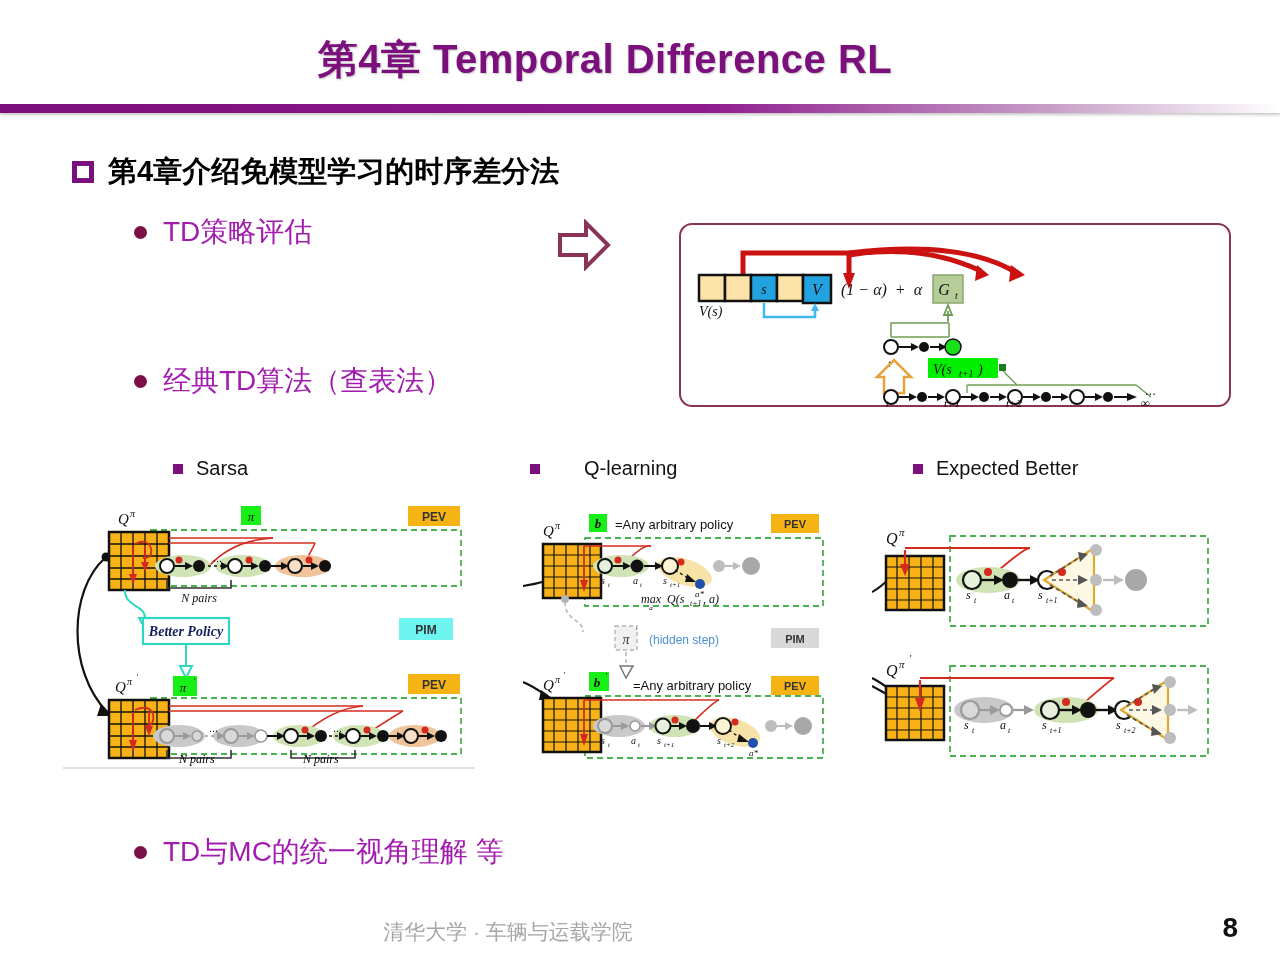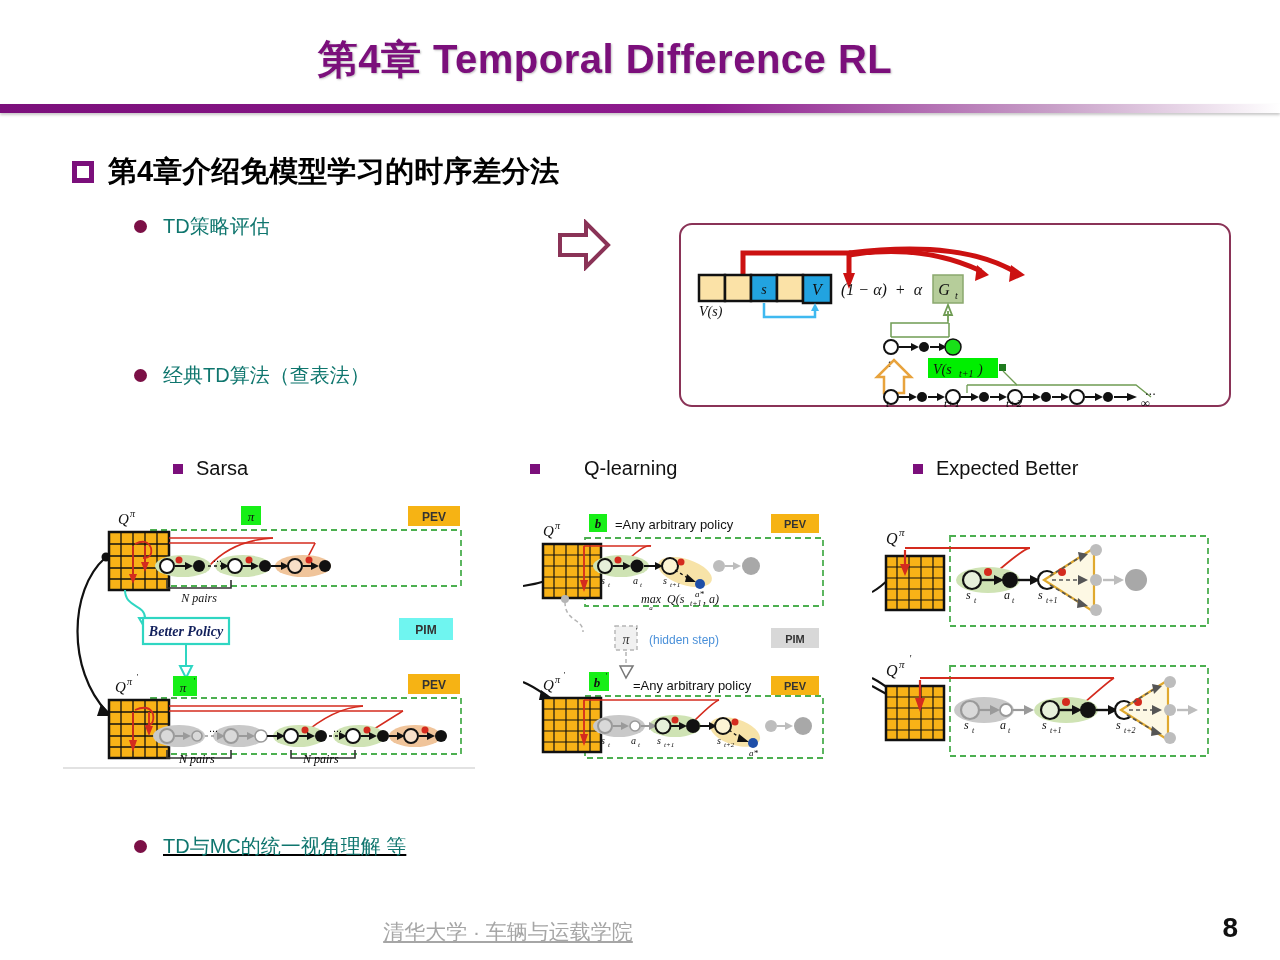--- a/index.html
+++ b/index.html
@@ -32,24 +32,24 @@
   }
   .sq-bullet::after{
     content:"";position:absolute;left:5px;top:5px;width:12px;height:12px;background:#fff;
   }
   #l1-text{font-size:29px;font-weight:bold;color:#000;}
   
   .l2-row{position:absolute;display:flex;align-items:center;gap:16px;}
   .dot-bullet{
     width:13px;height:13px;border-radius:50%;background:#7B1046;flex:none;
   }
-  .l2-text{font-size:20px;color:#0f766e;}
+  .l2-text{font-size:28px;color:#a21caf;}
   #l2-a{top:213px;left:134px;}
   #l2-b{top:362px;left:134px;justify-content:flex-end;}
-  #l2-c{top:833px;left:134px;text-decoration:underline;}
+  #l2-c{top:833px;left:134px;}
   
   #big-arrow{position:absolute;left:556px;top:219px;width:56px;height:52px;}
   
   #td-fig{
     position:absolute;left:679px;top:223px;width:548px;height:180px;
     border:2px solid #8a3357;border-radius:13px;background:#fff;
   }
   
   .l3-row{position:absolute;display:flex;align-items:center;gap:13px;}
   .sm-sq{width:10px;height:10px;background:#7B0F7B;flex:none;}
@@ -58,21 +58,21 @@
   #l3-b{top:457px;left:530px;gap:44px;}
   #l3-c{top:457px;left:913px;}
   
   .algo-fig{position:absolute;background:#fff;}
   #fig-sarsa{left:63px;top:500px;width:412px;height:272px;}
   #fig-q{left:523px;top:500px;width:305px;height:272px;}
   #fig-exp{left:872px;top:500px;width:340px;height:272px;}
   
   #footer-text{
     position:absolute;top:918px;left:0;width:1016px;text-align:center;
-    font-size:21px;color:#a6a6a6;text-decoration:underline;
+    font-size:21px;color:#a6a6a6;
   }
   #page-num{
     position:absolute;top:912px;right:42px;
     font-size:28px;font-weight:bold;color:#111;
   }
   svg{display:block;}
   .mono-i{font-family:"Liberation Serif","DejaVu Serif",serif;font-style:italic;}
 </style>
 </head>
 <body>

